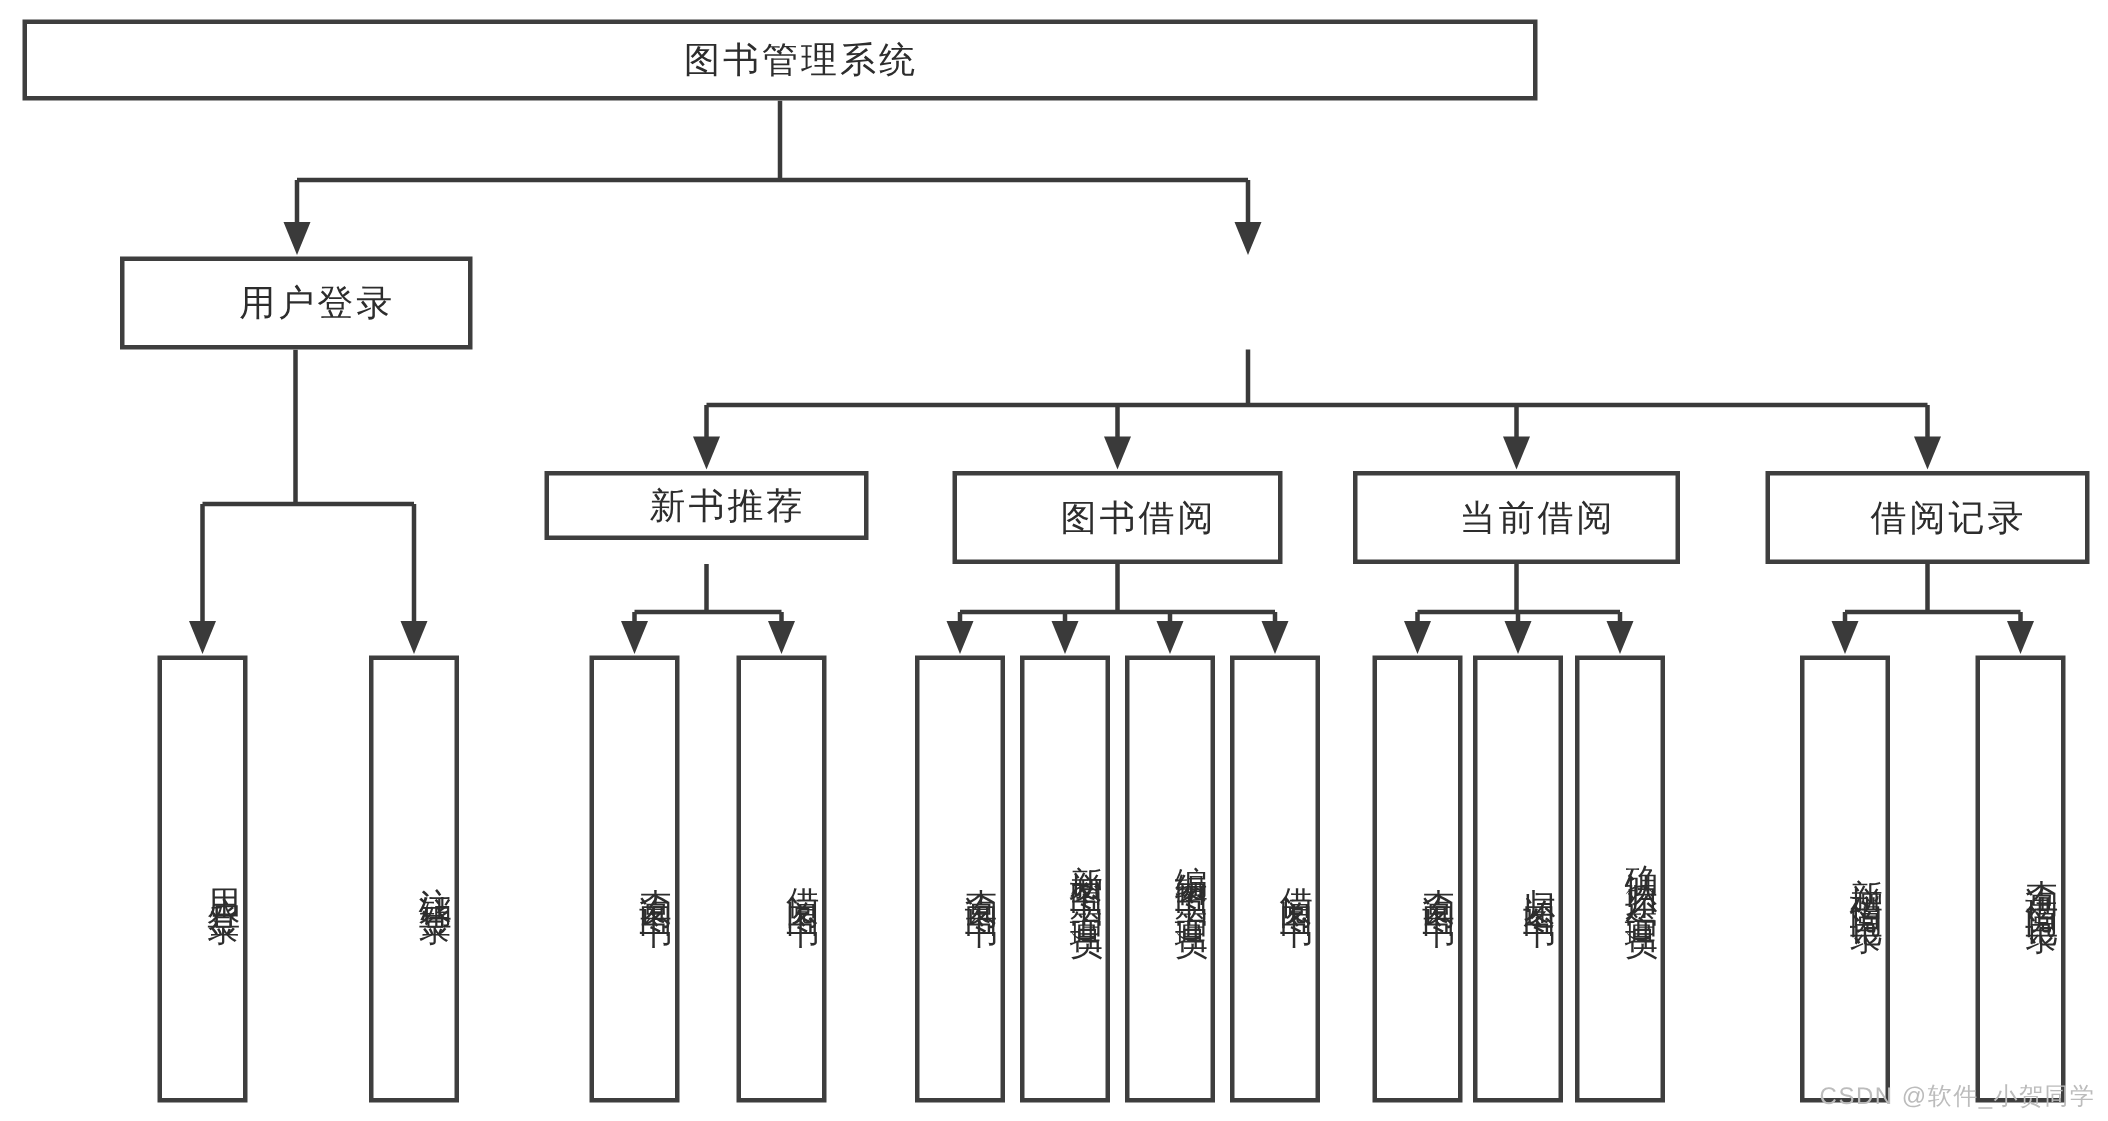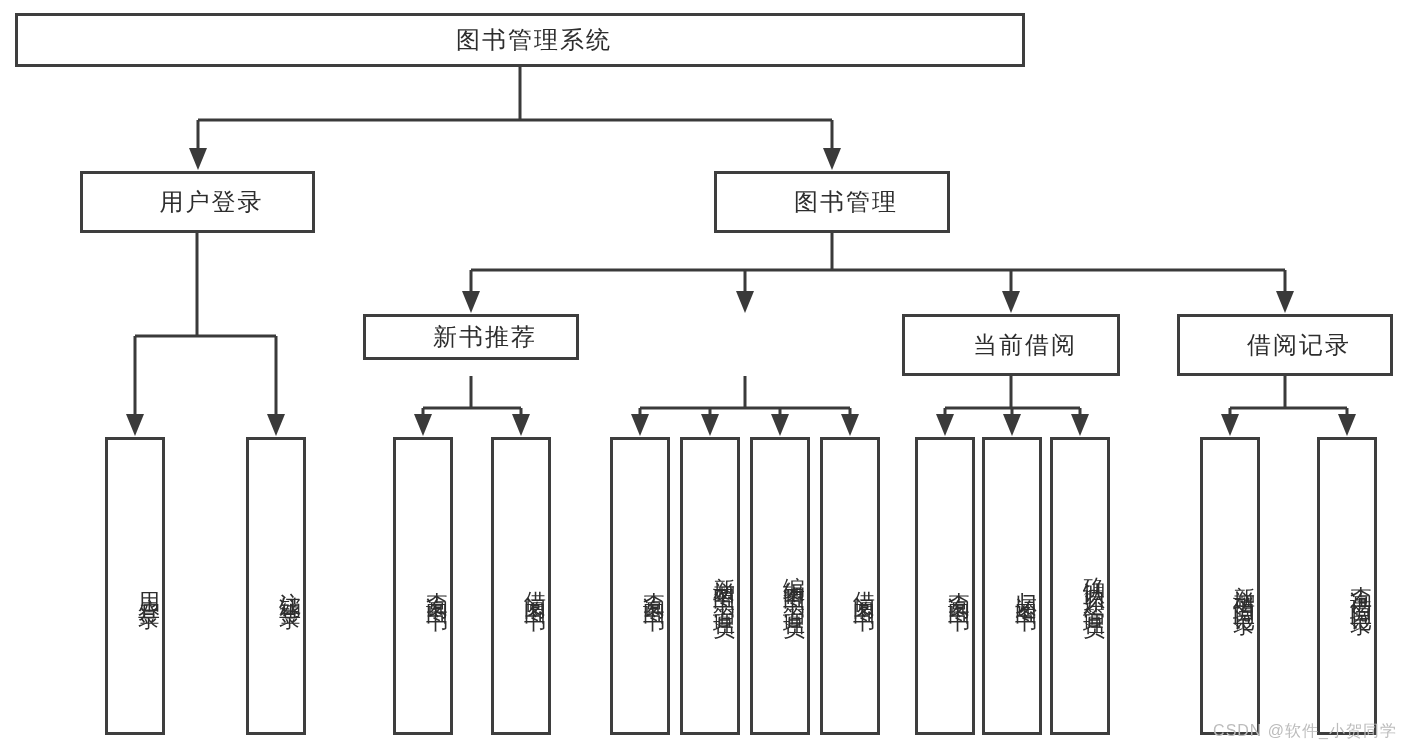--- a/index.html
+++ b/index.html
@@ -109,26 +109,26 @@
     </g>
   </svg>
 
   <div class="node h-node" style="left:15px; top:13px; width:1010px; height:54px;">
     <span>图书管理系统</span>
   </div>
 
   <div class="node h-node" style="left:80px; top:171px; width:235px; height:62px;">
     <span>用户登录</span>
   </div>
-  <div class="node h-node" style="left:714px; top:171px; width:236px; height:62px;">
-    <span>图书管理</span>
-  </div>
 
   <div class="node h-node" style="left:363px; top:314px; width:216px; height:46px;">
     <span>新书推荐</span>
+  </div>
+  <div class="node h-node" style="left:635px; top:314px; width:220px; height:62px;">
+    <span>图书借阅</span>
   </div>
   <div class="node h-node" style="left:1177px; top:314px; width:216px; height:62px;">
     <span>借阅记录</span>
   </div>
   <div class="node h-node" style="left:902px; top:314px; width:218px; height:62px;">
     <span>当前借阅</span>
   </div>
 
   <div class="node leaf" style="left:105px; top:437px; width:60px; height:298px;">
     <span>用户登录</span>

